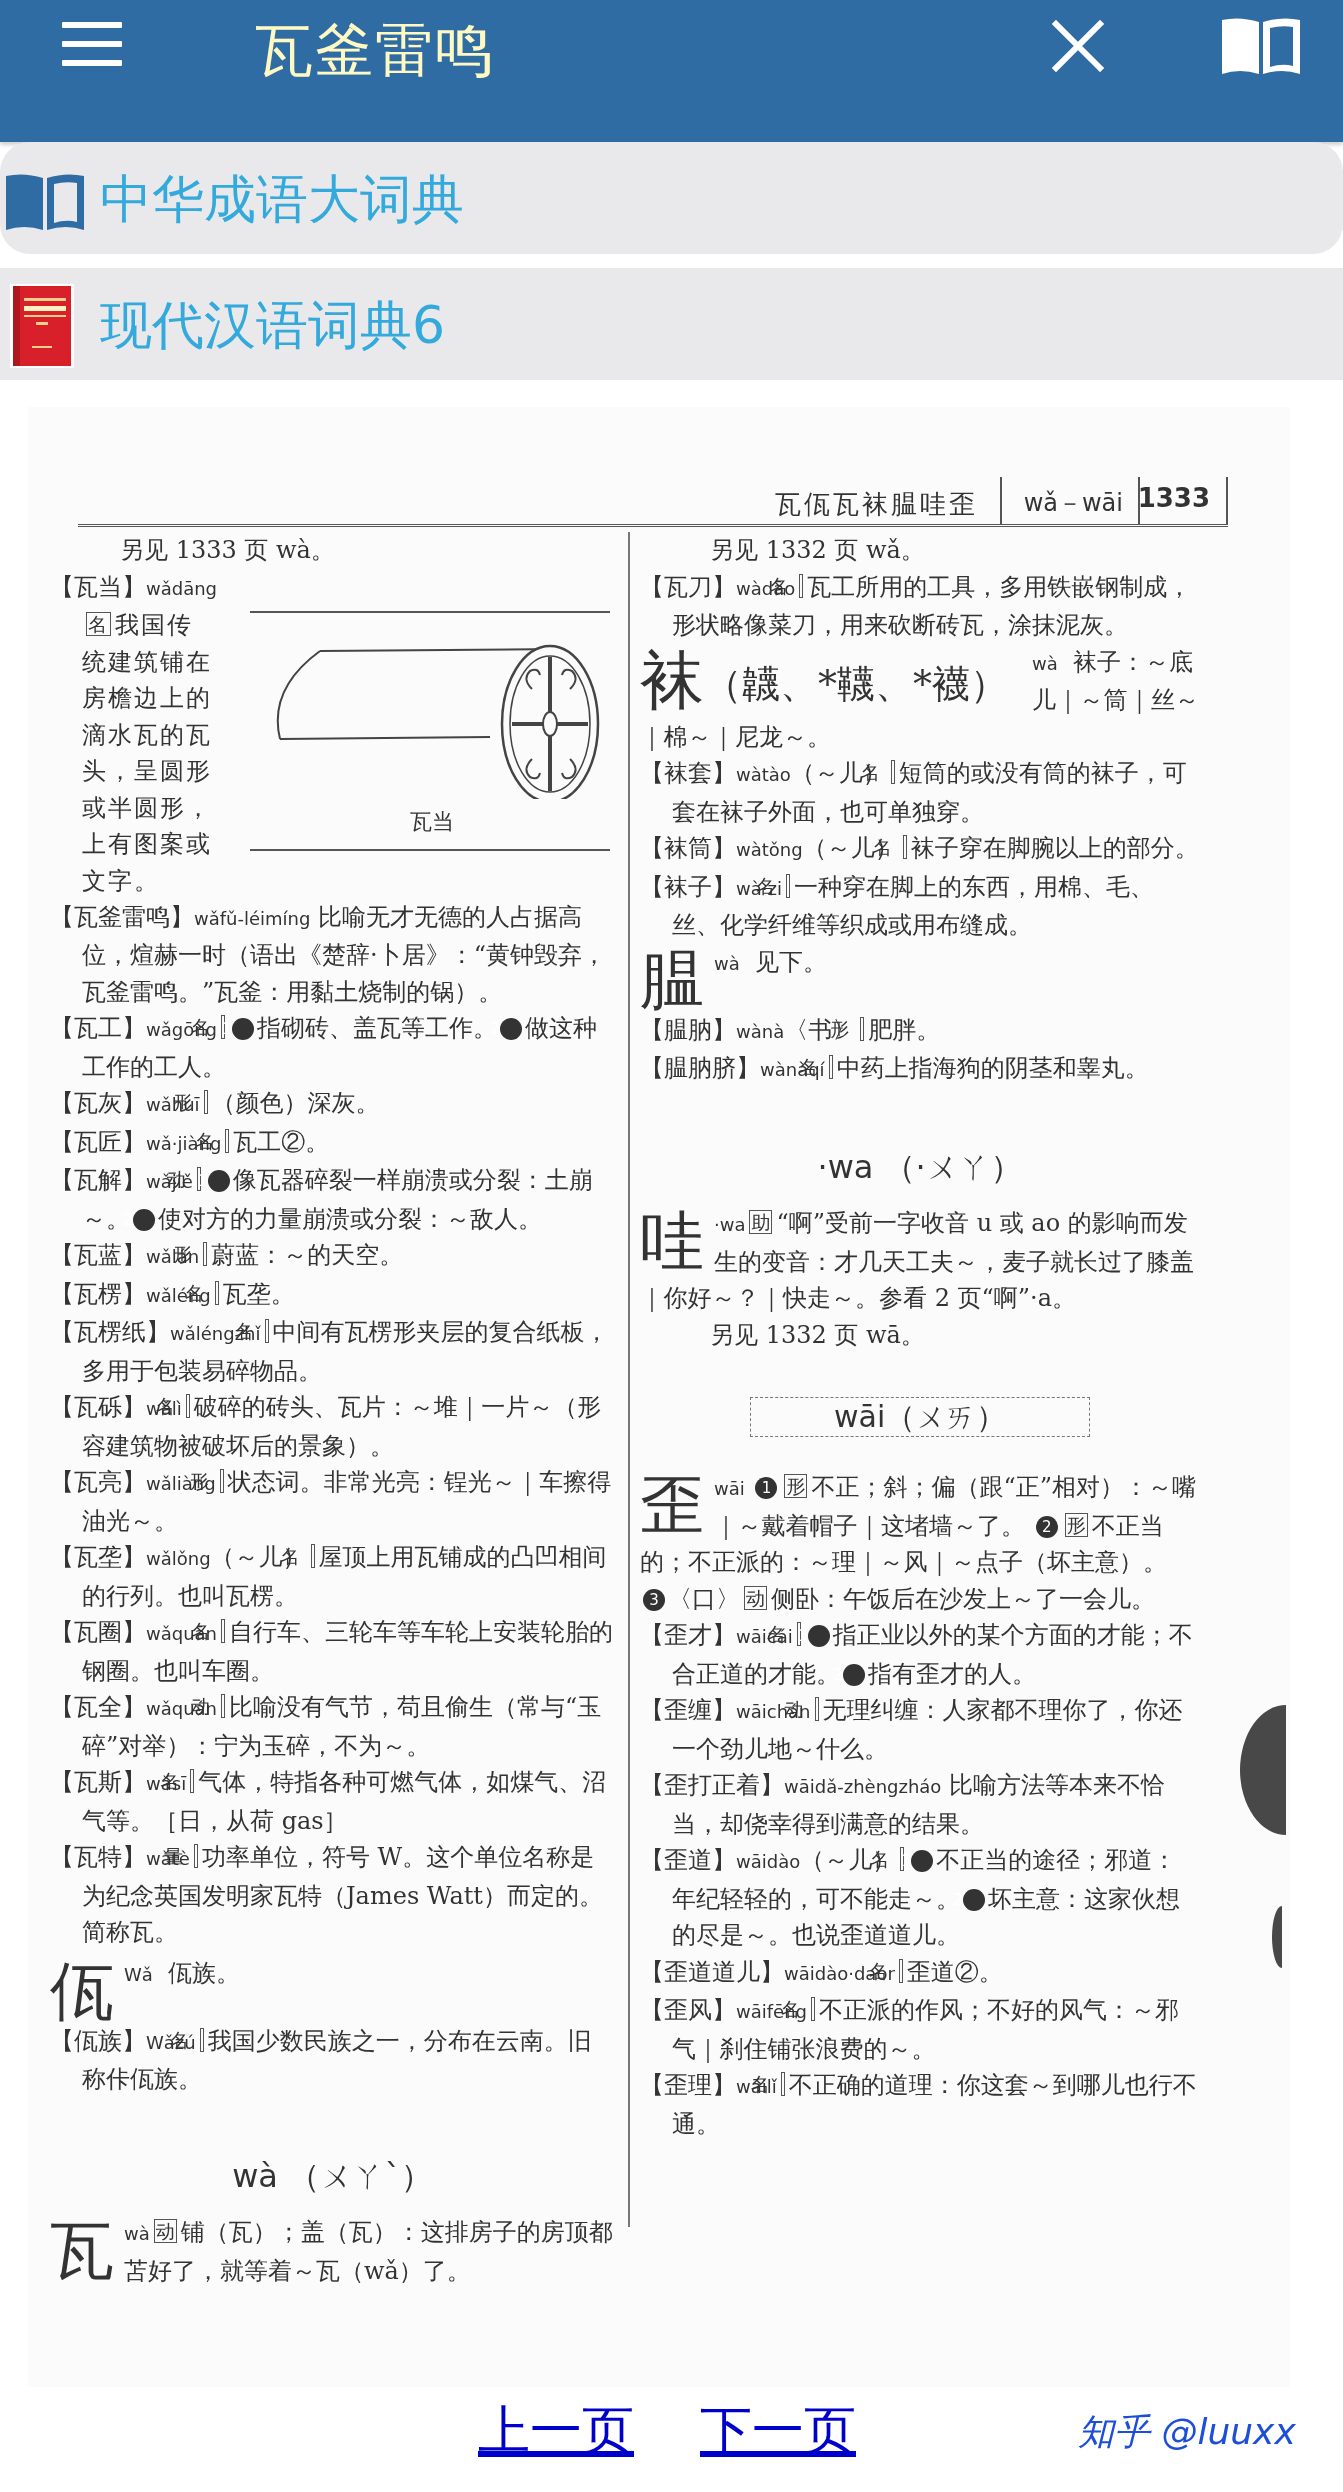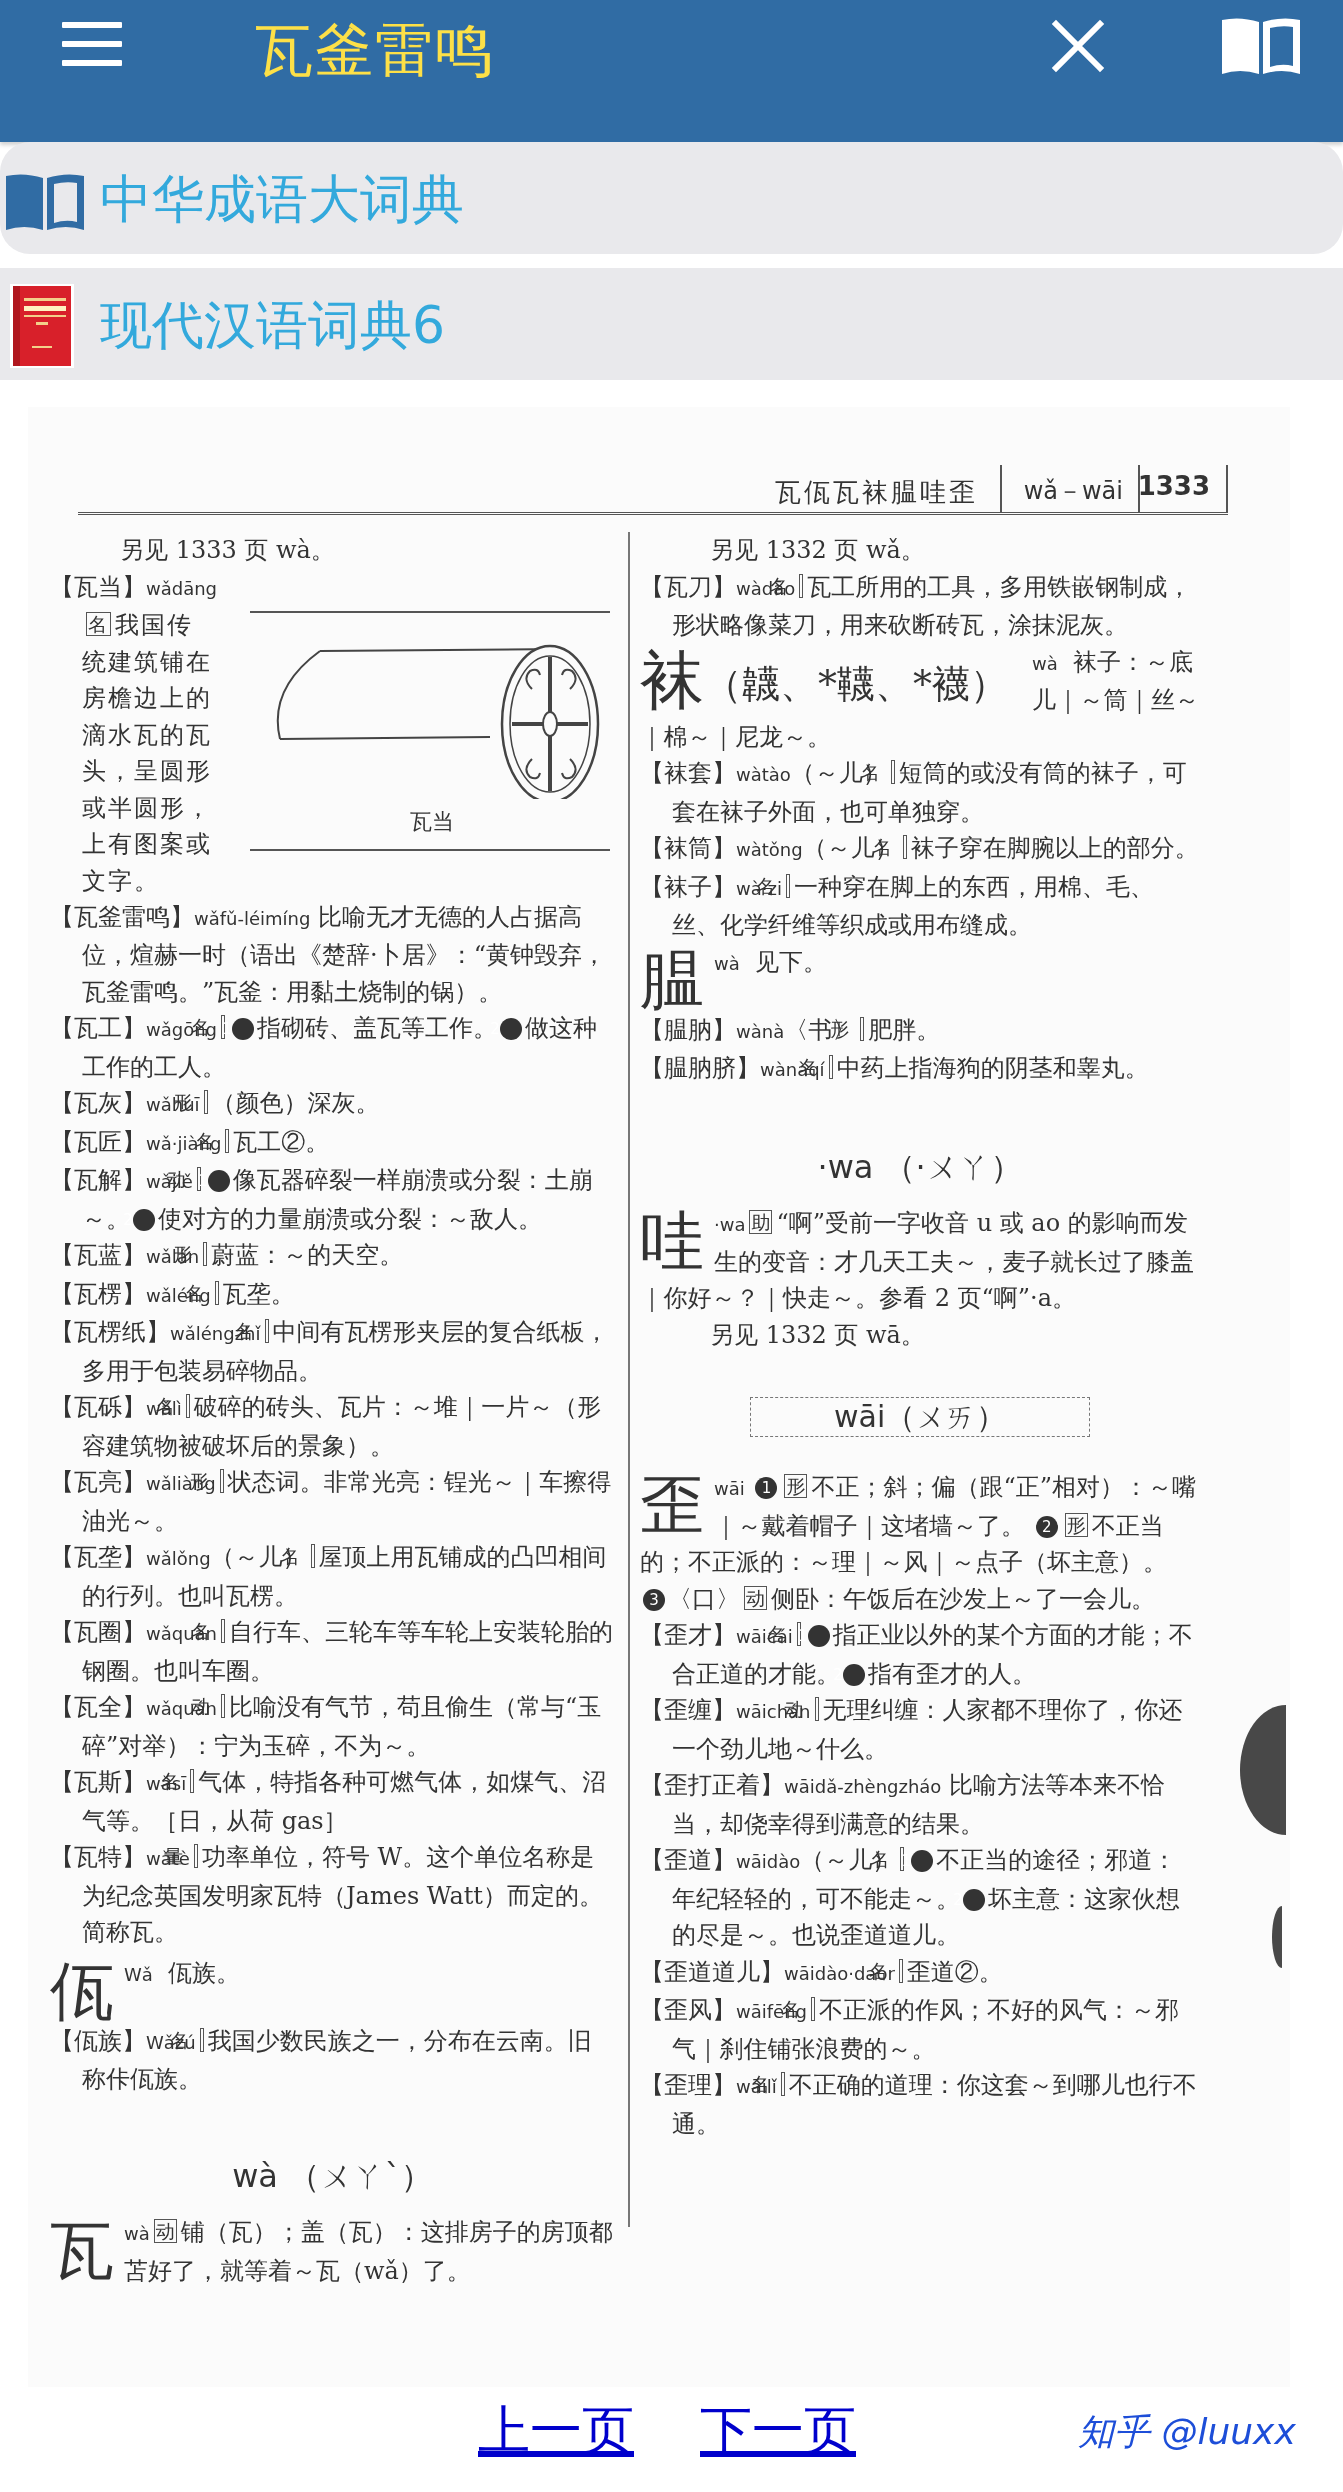--- a/index.html
+++ b/index.html
@@ -3,34 +3,34 @@
 <meta charset="utf-8">
 <style>
   * { box-sizing: border-box; margin: 0; padding: 0; }
   html, body { width: 1343px; height: 2492px; background: #ffffff; overflow: hidden; }
   body { font-family: "DejaVu Sans", "Liberation Sans", sans-serif; position: relative; }
 
   
   .appbar { position: absolute; left: 0; top: 0; width: 1343px; height: 142px; background: #306ca4; box-shadow: 0 3px 4px rgba(0,0,0,0.18); }
   .appbar .menu { position: absolute; left: 60px; top: 20px; width: 64px; height: 48px; cursor: pointer; }
   .appbar .menu i { position: absolute; left: 2px; width: 60px; height: 6px; background: #fff; border-radius: 1px; }
-  .appbar .title { position: absolute; left: 255px; top: 10px; font-size: 58px; color: #fde047; letter-spacing: 2px; line-height: 80px; }
+  .appbar .title { position: absolute; left: 255px; top: 10px; font-size: 58px; color: #fef9c3; letter-spacing: 2px; line-height: 80px; }
   .appbar .close { position: absolute; left: 1050px; top: 18px; width: 56px; height: 56px; cursor: pointer; }
   .appbar .book { position: absolute; left: 1220px; top: 16px; width: 82px; height: 62px; cursor: pointer; }
 
   
   .dict-row { position: absolute; left: 0; width: 1343px; height: 112px; background: #e9e9ec; cursor: pointer; }
   .dict-row.r1 { top: 142px; border-radius: 30px; }
   .dict-row.r2 { top: 268px; }
   .dict-row .icon { position: absolute; left: 4px; top: 30px; }
   .dict-row .label { position: absolute; left: 100px; top: 22px; font-size: 52px; color: #33a9dc; line-height: 70px; }
 
   
   .page { position: absolute; left: 28px; top: 407px; width: 1262px; height: 1980px; background: #fbfbfb; color: #333; font-family: "DejaVu Serif", "Liberation Serif", serif; }
-  .running-head { position: absolute; left: 50px; top: 58px; width: 1150px; height: 50px; border-bottom: 3px double #555; }
+  .running-head { position: absolute; left: 50px; top: 70px; width: 1150px; height: 50px; border-bottom: 3px double #555; }
   .running-head .chars { position: absolute; right: 250px; top: 10px; font-size: 26px; letter-spacing: 3px; }
   .running-head .sep1 { position: absolute; right: 226px; top: 0; width: 2px; height: 48px; background: #555; }
   .running-head .range { position: absolute; right: 105px; top: 10px; font-size: 24px; font-family: "DejaVu Sans", sans-serif; }
   .running-head .sep2 { position: absolute; right: 88px; top: 0; width: 2px; height: 48px; background: #555; }
   .running-head .pageno { position: absolute; right: 18px; top: 6px; font-size: 26px; font-weight: bold; font-family: "DejaVu Sans", sans-serif; }
   .running-head .sep3 { position: absolute; right: 0; top: 0; width: 2px; height: 48px; background: #555; }
 
   .col-divider { position: absolute; left: 600px; top: 125px; width: 2px; height: 1695px; background: #777; }
 
   .col { position: absolute; top: 125px; font-size: 24px; line-height: 36.5px; }

